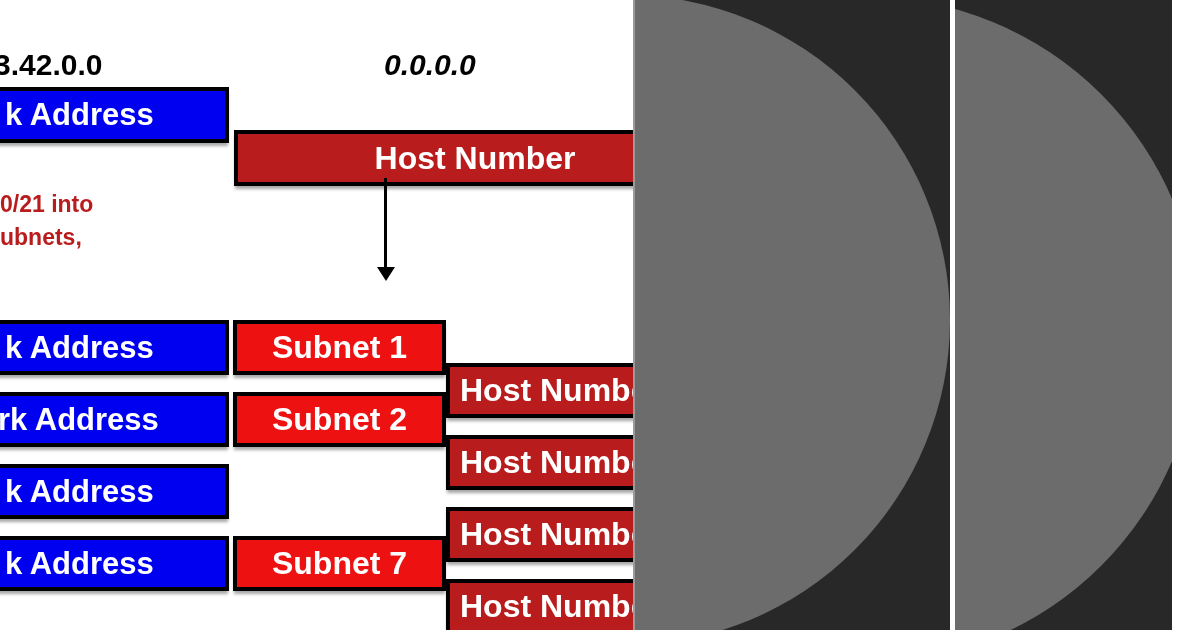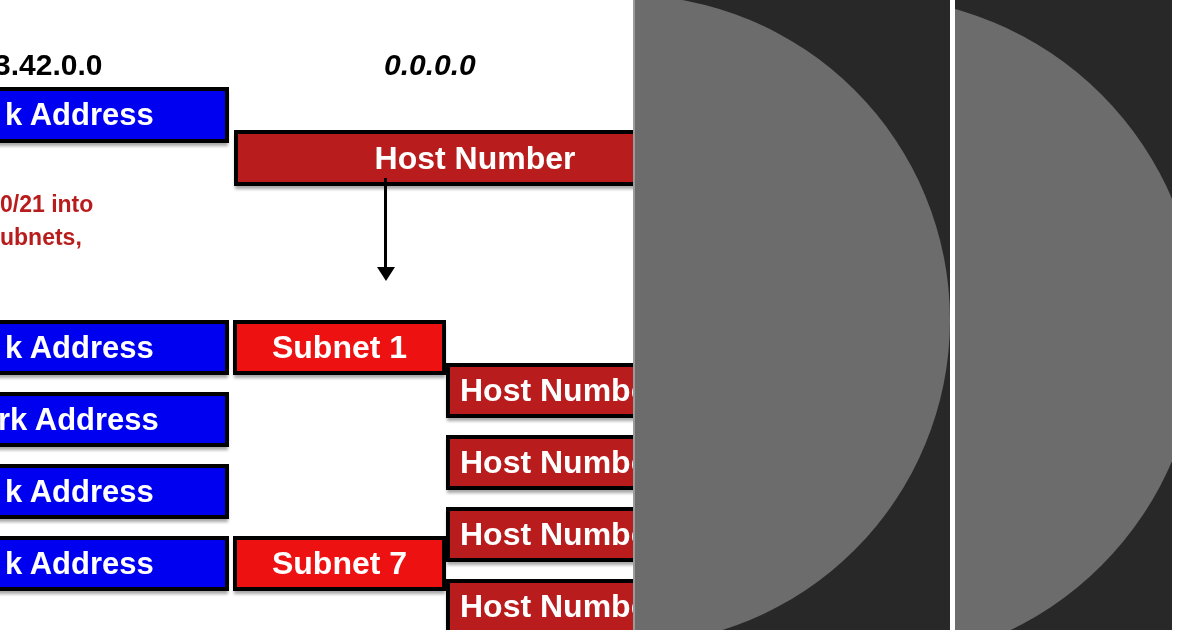--- a/index.html
+++ b/index.html
@@ -92,20 +92,23 @@
     </div>
     <div class="bar brown cell-brown">
       <span class="bartext">Host Number</span>
     </div>
   </div>
 
   <div class="srow r2">
     <div class="bar blue cell-blue shift">
       <span class="bartext">rk Address</span>
     </div>
+    <div class="bar red cell-red">
+      <span class="bartext">Subnet 2</span>
+    </div>
     <div class="bar brown cell-brown">
       <span class="bartext">Host Number</span>
     </div>
   </div>
 
   <div class="srow r3">
     <div class="bar blue cell-blue">
       <span class="bartext">k Address</span>
     </div>
     <div class="bar brown cell-brown">

